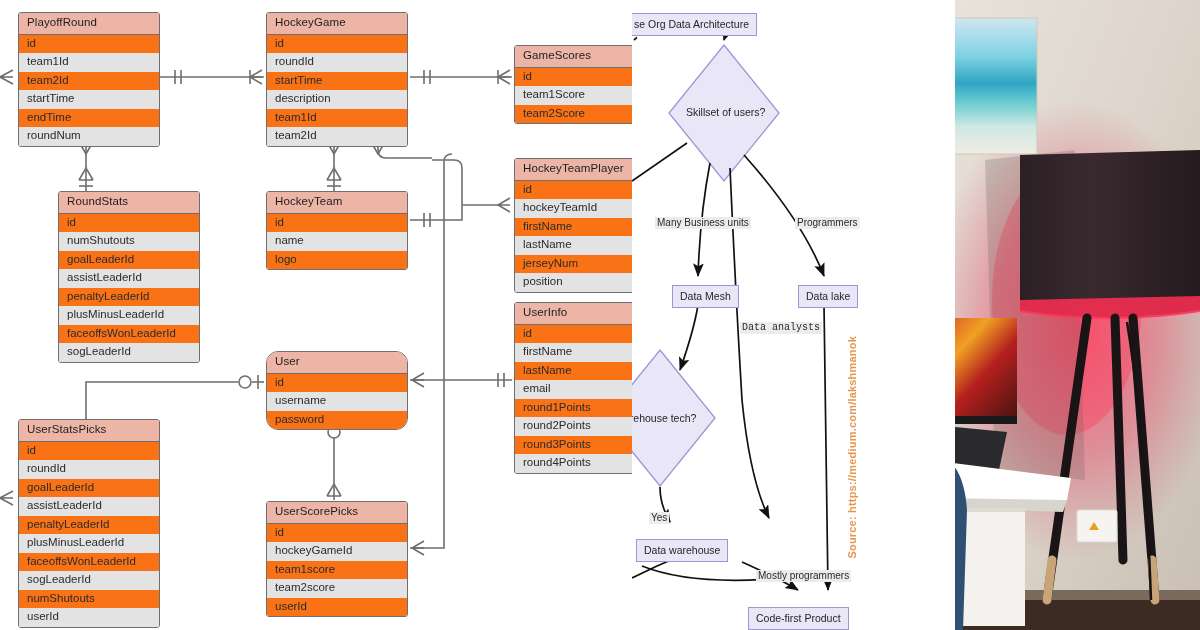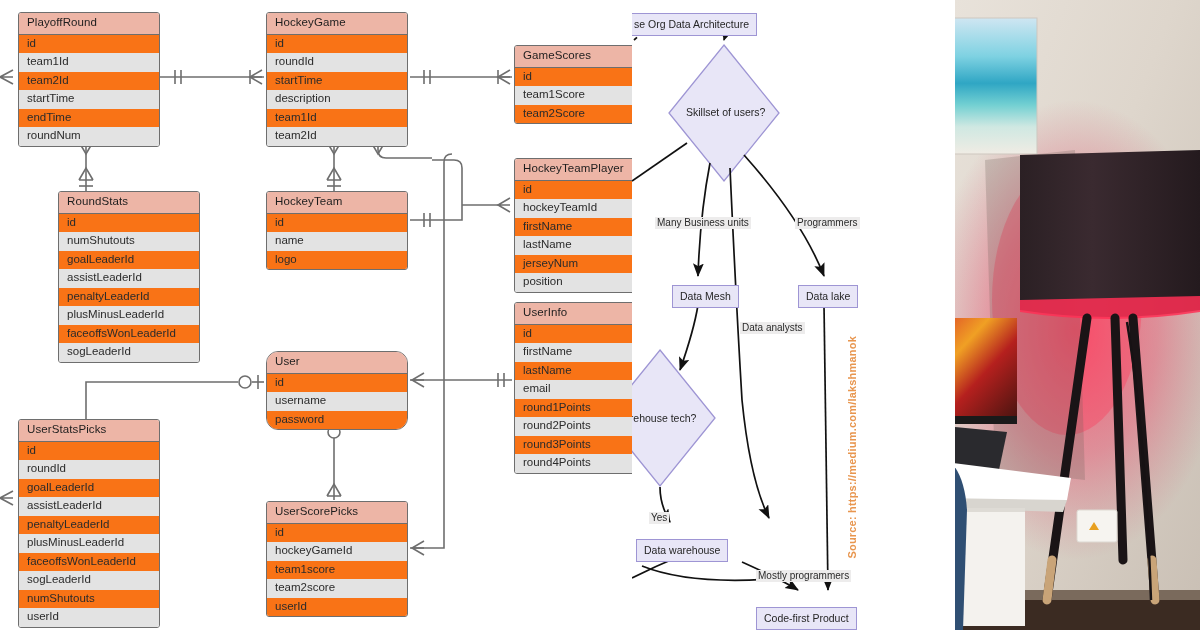--- a/index.html
+++ b/index.html
@@ -249,31 +249,31 @@
     </div>
     <div class="fl-node" style="left:40px;top:277px;">
       <span>Data Mesh</span>
     </div>
     <div class="fl-node" style="left:166px;top:277px;">
       <span>Data lake</span>
     </div>
     <div class="fl-node" style="left:4px;top:531px;">
       <span>Data warehouse</span>
     </div>
-    <div class="fl-node" style="left:124px;top:599px;">
+    <div class="fl-node" style="left:116px;top:599px;">
       <span>Code-first Product</span>
     </div>
 
     <div class="fl-edge-label" style="left:23px;top:217px;">
       <span>Many Business units</span>
     </div>
     <div class="fl-edge-label" style="left:163px;top:217px;">
       <span>Programmers</span>
     </div>
-    <div class="fl-edge-label" style="left:108px;top:322px;">
+    <div class="fl-edge-label" style="left:108px;top:322px;font-family:Liberation Mono, monospace;">
       <span>Data analysts</span>
     </div>
     <div class="fl-edge-label" style="left:17px;top:500px;margin-top:12px;">
       <span>Yes</span>
     </div>
     <div class="fl-edge-label" style="left:89px;top:570px;margin-left:35px;">
       <span>Mostly programmers</span>
     </div>
   </div>
 

